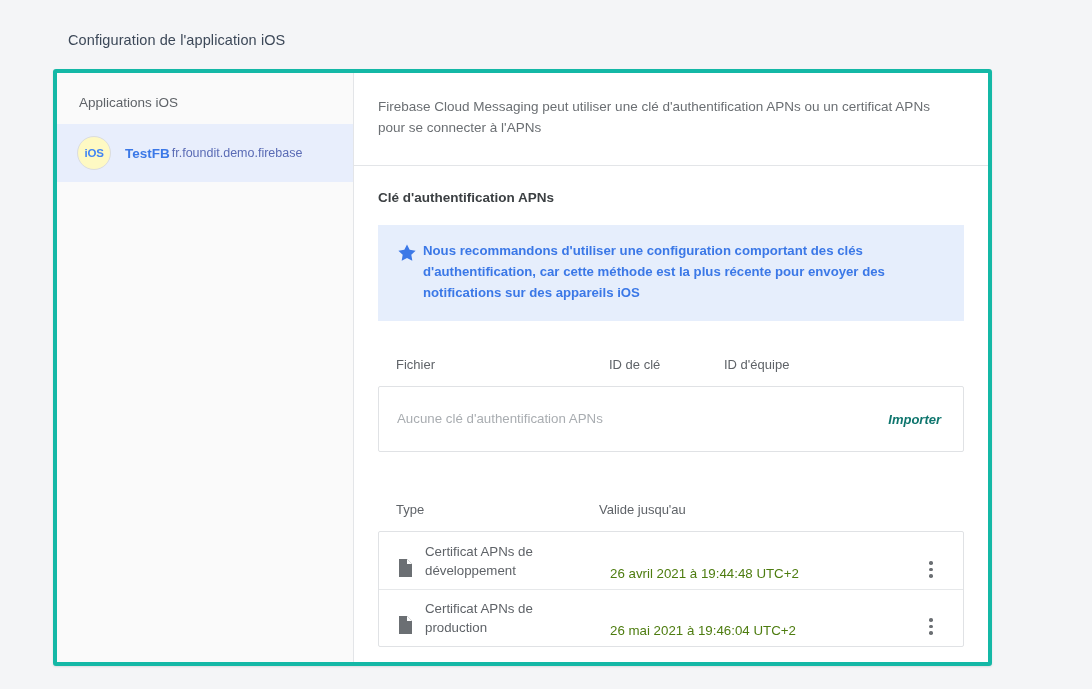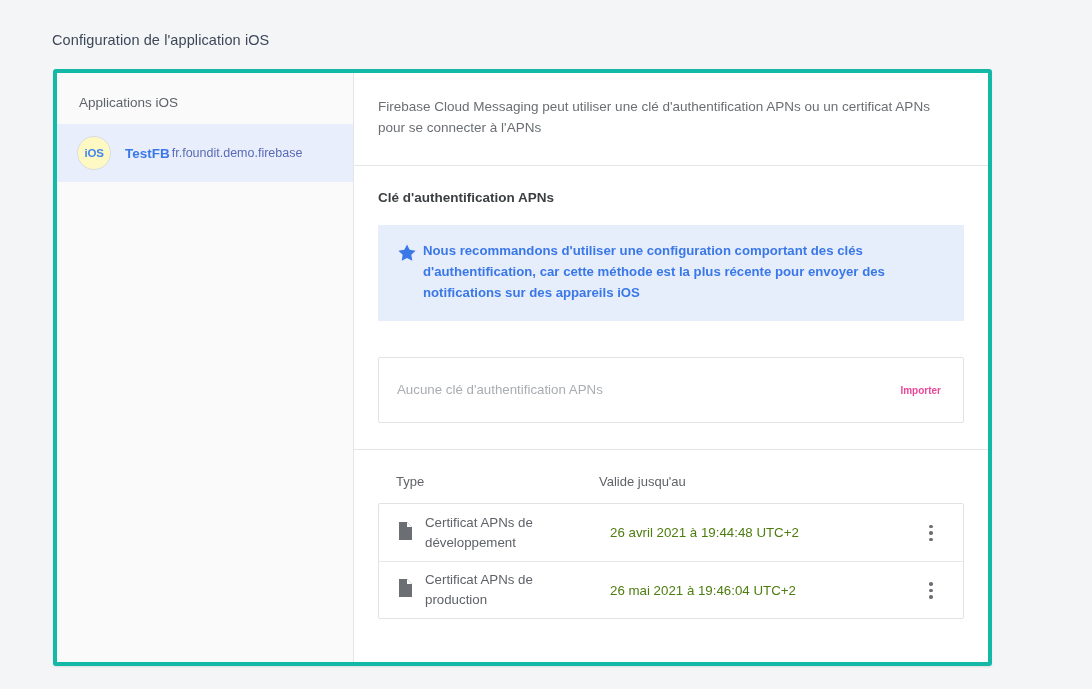--- a/index.html
+++ b/index.html
@@ -5,21 +5,21 @@
   * { box-sizing: border-box; margin: 0; padding: 0; }
   html, body {
     width: 1092px; height: 689px;
     background: #f1f3f4;
     font-family: "Liberation Sans", sans-serif;
     -webkit-font-smoothing: antialiased;
   }
   .page { position: relative; width: 1092px; height: 689px; background: #f4f5f7; }
 
   .page-title {
-    position: absolute; left: 52px; top: 32px;
+    position: absolute; left: 68px; top: 32px;
     font-size: 14.5px; color: #3c4858; letter-spacing: .1px;
   }
 
   
   .card {
     position: absolute; left: 53px; top: 69px;
     width: 939px; height: 597px;
     background: #ffffff;
     border: 4px solid #14b8a6;
     border-radius: 3px;
@@ -103,38 +103,38 @@
     display: flex; align-items: center;
     padding: 16px 18px;
     min-height: 66px;
   }
   .empty-text {
     font-size: 13.3px; line-height: 1.5; color: #a9adb1;
     width: 250px;
   }
   .spacer { flex: 1 1 auto; }
   .link-btn {
-    font-size: 10px; font-weight: 700; color: #ec4899;
-    cursor: pointer; padding-right: 4px;
+    font-size: 13px; font-weight: 700; color: #0f766e;
+    cursor: pointer; padding-right: 4px; font-style: italic;
   }
 
   
   .cert-head {
     display: flex; align-items: center;
     margin-bottom: 24px;
   }
   .cert-count { font-size: 13.2px; color: #5f6368; margin-right: 32px; }
   .chevron { width: 18px; height: 18px; cursor: pointer; }
 
   .cert-table {
     border: 1px solid #e0e2e5;
     border-radius: 2px;
   }
   .cert-row {
-    display: flex; align-items: center;
+    display: flex; align-items: flex-end;
     min-height: 57px;
     padding: 8px 10px 8px 18px;
   }
   .cert-row + .cert-row { border-top: 1px solid #e6e8ea; }
   .doc-icon { flex: 0 0 16px; margin-right: 12px; }
   .cert-type {
     width: 185px; flex: 0 0 185px;
     font-size: 13.3px; line-height: 1.5; color: #5f6368;
     padding-right: 14px;
   }
@@ -177,20 +177,25 @@
 
         <div class="banner">
           <span class="star-icon">
             <svg width="22" height="22" viewBox="0 0 24 24" aria-hidden="true">
               <path fill="#3b78e7" d="M12 2.6l2.9 5.9 6.5.95-4.7 4.58 1.11 6.47L12 17.45l-5.81 3.05 1.11-6.47L2.6 9.45l6.5-.95z"></path>
             </svg>
           </span>
           <div class="banner-text">Nous recommandons d'utiliser une configuration comportant des clés d'authentification, car cette méthode est la plus récente pour envoyer des notifications sur des appareils iOS</div>
         </div>
 
+        <div class="col-head">
+          <div class="c-file">Fichier</div>
+          <div class="c-keyid">ID de clé</div>
+          <div class="c-teamid">ID d'équipe</div>
+        </div>
 
         <div class="empty-box">
           <div class="empty-text">Aucune clé d'authentification APNs</div>
           <div class="spacer"></div>
           <div class="link-btn">Importer</div>
         </div>
       </div>
 
       <div class="divider"></div>
 

